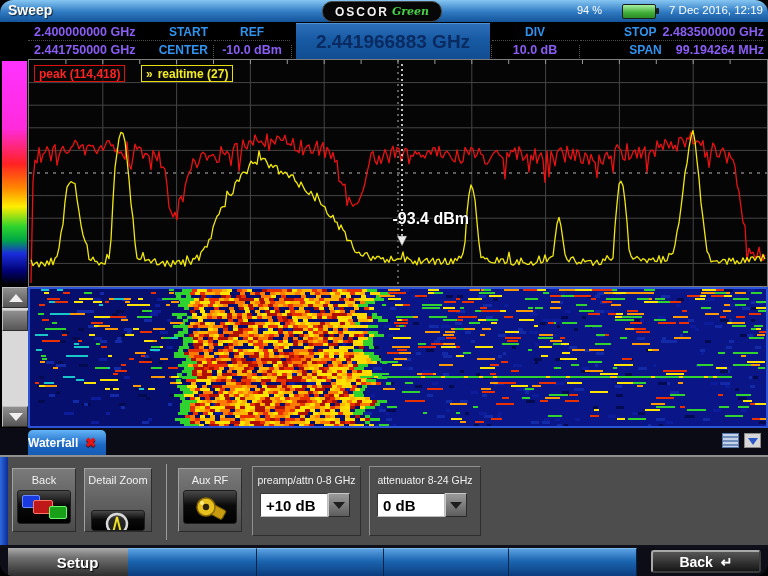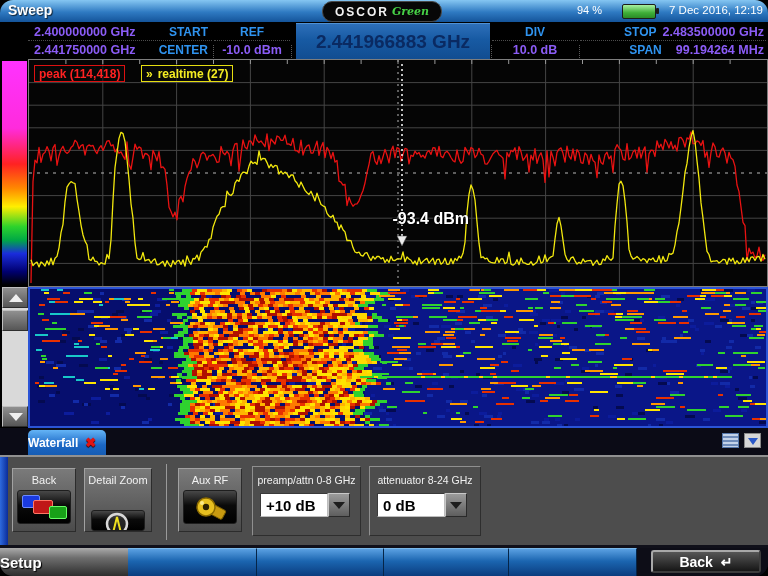--- a/index.html
+++ b/index.html
@@ -82,23 +82,23 @@
   .combo .val{width:68px;height:24px;background:#fff;border:1px solid;border-color:#3a3a3a #bdbdbd #bdbdbd #3a3a3a;
     color:#000;font-size:15px;font-weight:bold;line-height:24px;padding-left:5px;box-sizing:border-box;}
   .combo .abtn{width:22px;height:24px;box-sizing:border-box;background:linear-gradient(#9a9a9a,#5e5e5e);
     border:1px solid;border-color:#c8c8c8 #2a2a2a #2a2a2a #c8c8c8;position:relative;}
   .combo .abtn .tri{position:absolute;left:4px;top:8px;width:0;height:0;border-left:6px solid transparent;
     border-right:6px solid transparent;border-top:7px solid #1d1d1d;}
   
   #gapstrip{position:absolute;left:0;top:545px;width:768px;height:3px;background:#10101a;}
   #bottombar{position:absolute;left:0;top:548px;width:768px;height:28px;background:#0d0d17;}
   .softkey{position:absolute;top:0;height:28px;box-sizing:border-box;}
-  #sk-setup{left:0;width:140px;background:linear-gradient(#ababab,#6e6e6e 35%,#2d2d2d);
+  #sk-setup{left:8px;width:140px;background:linear-gradient(#ababab,#6e6e6e 35%,#2d2d2d);
     border-right:1px solid #000;color:#fff;font-size:15px;font-weight:bold;display:flex;
-    align-items:center;justify-content:flex-start;text-shadow:1px 1px 1px #000;}
+    align-items:center;justify-content:center;text-shadow:1px 1px 1px #000;}
   .sk-blue{background:linear-gradient(#5aa0e2,#1b65b0 45%,#0a3c7e);border-top:1px solid #7cb8e8;
     border-right:1px solid #052548;}
   #sk-right{left:637px;width:131px;background:#0d0d17;}
   #back-btn{position:absolute;left:14px;top:2px;width:110px;height:23px;box-sizing:border-box;
     background:linear-gradient(#565656,#161616);border:2px solid;border-color:#a8a8a8 #3c3c3c #3c3c3c #a8a8a8;
     border-radius:3px;color:#fff;font-size:14px;font-weight:bold;display:flex;align-items:center;
     justify-content:center;gap:8px;}
 </style>
 </head>
 <body>

